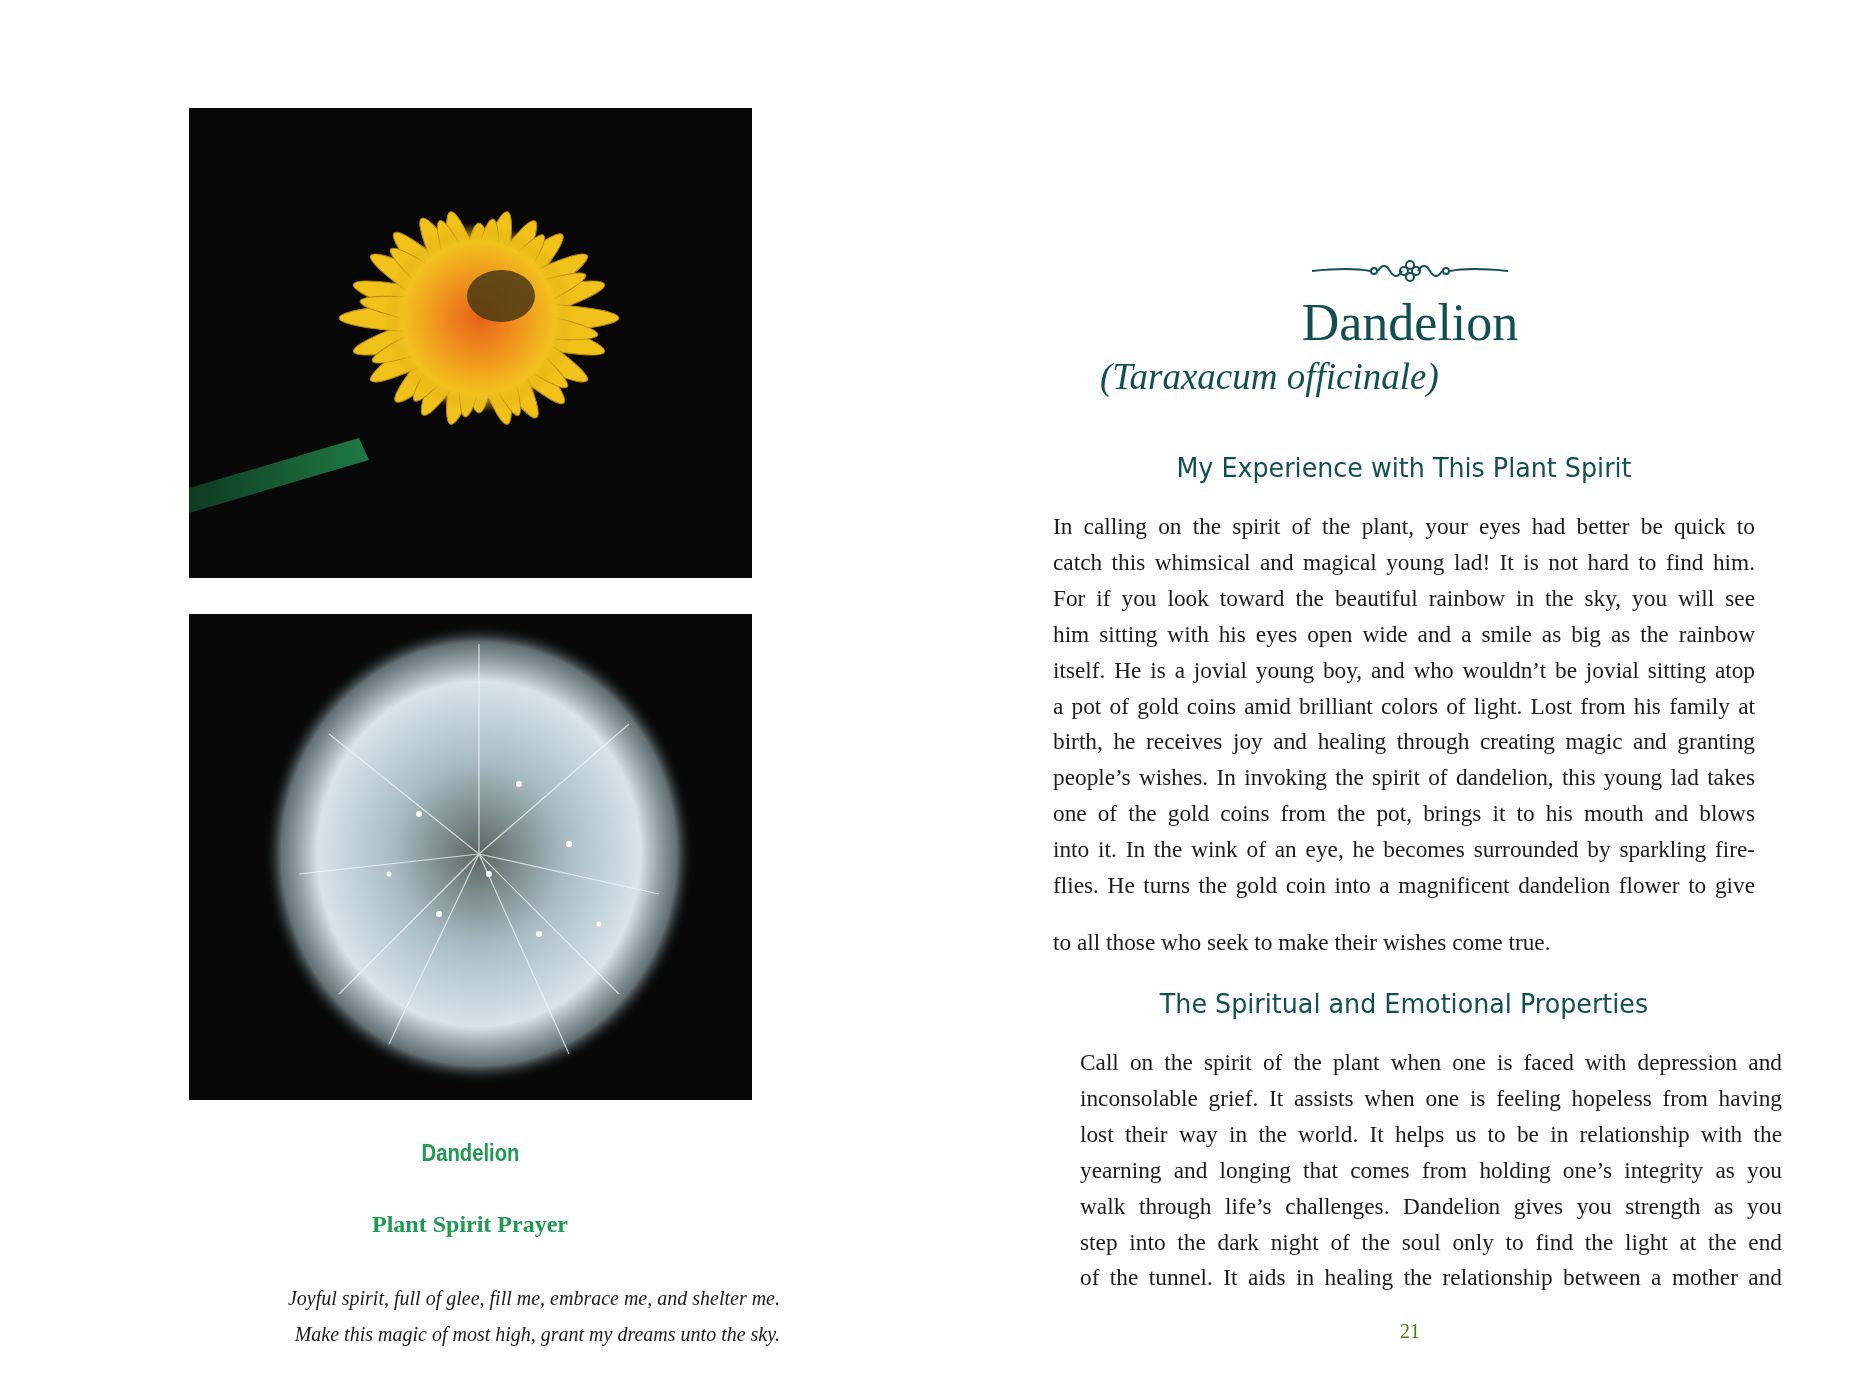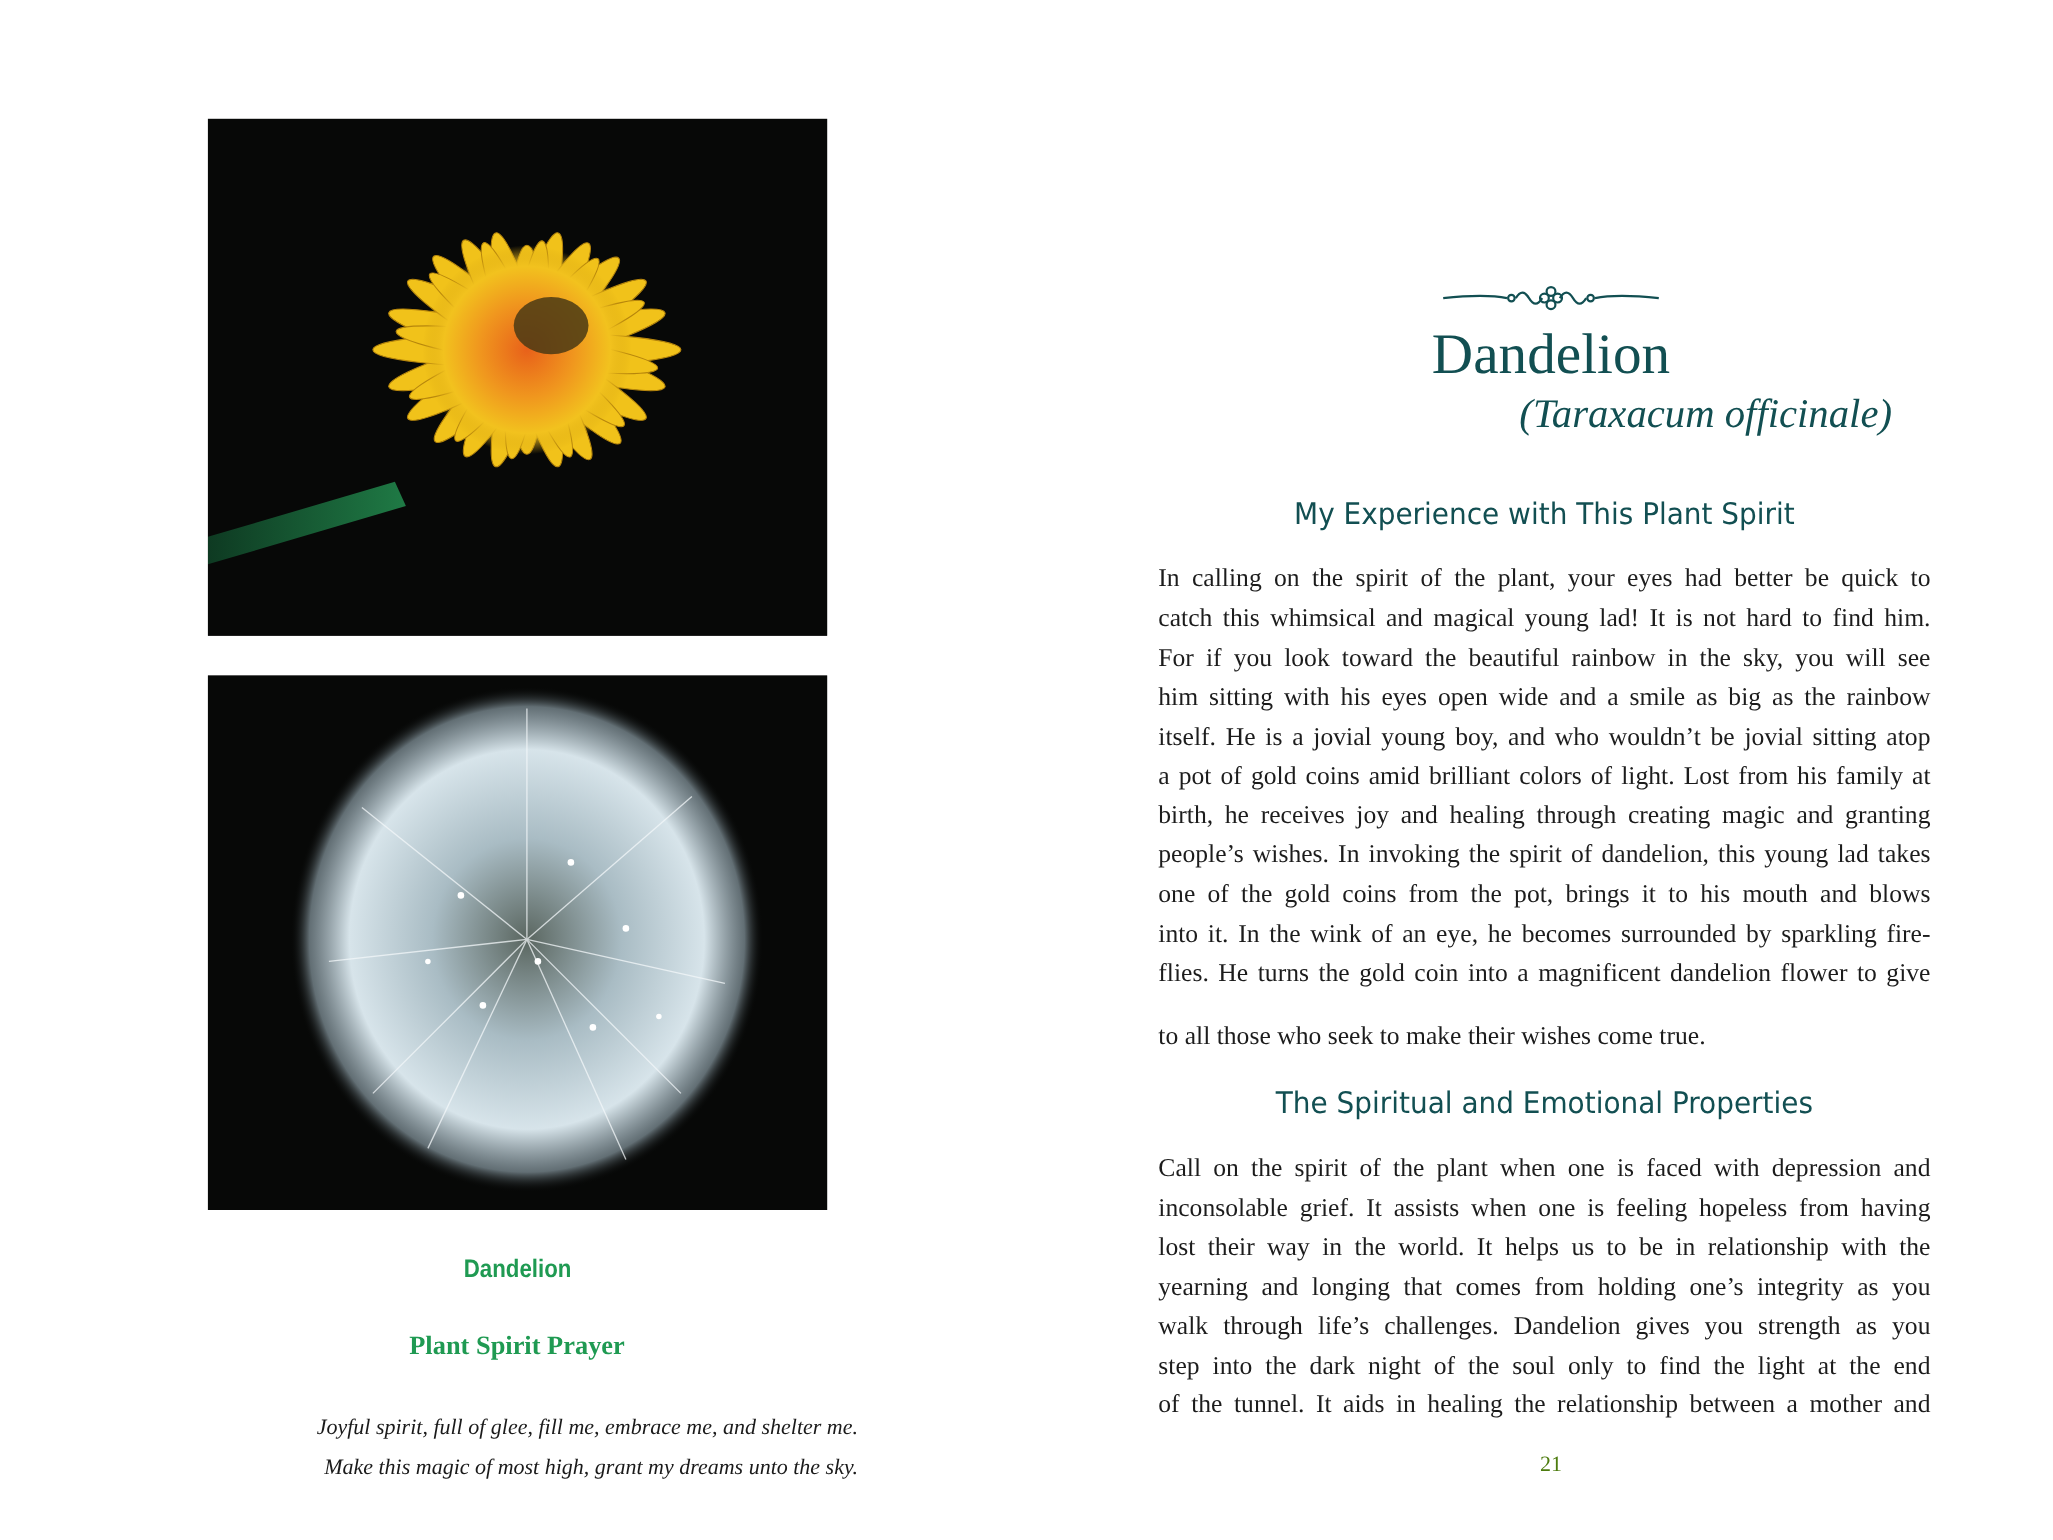--- a/index.html
+++ b/index.html
@@ -36,41 +36,41 @@
 
     
     .ornament { position: absolute; left: 1310px; top: 252px; width: 200px; height: 36px; }
     .title {
       position: absolute; left: 1100px; width: 620px; top: 293px;
       text-align: center; color: #124f52;
       font-family: "Liberation Serif", serif; font-size: 52px; line-height: 60px;
     }
     .subtitle {
       position: absolute; left: 1100px; width: 620px; top: 355px;
-      text-align: right; color: #124f52;
+      text-align: left; color: #124f52;
       font-family: "Liberation Serif", serif; font-style: italic; font-size: 37px; line-height: 44px;
     }
     .section-heading {
       position: absolute; left: 1053px; width: 702px;
       text-align: center; color: #124f52;
       font-family: "DejaVu Sans", sans-serif; font-size: 27px; line-height: 34px;
       transform: scaleX(0.94);
     }
     .section-heading.h1 { top: 451px; }
     .section-heading.h2 { top: 987px; }
 
     .body-text {
       position: absolute; left: 1053px; width: 702px;
       color: #1c1c1c; font-family: "Liberation Serif", serif; font-size: 23.3px;
       line-height: 35.9px; text-align: justify;
     }
     .body-text .line { display: block; text-align: justify; text-align-last: justify; white-space: nowrap; }
     .body-text .line.last { text-align-last: left; margin-top: 21px; }
     .body-text.p1 { top: 509px; }
-    .body-text.p2 { top: 1045px; }
+    .body-text.p2 { top: 1045px; margin-left: 27px; }
 
     .page-number {
       position: absolute; left: 1360px; width: 100px; top: 1320px;
       text-align: center; color: #4d7c0f;
       font-family: "Liberation Serif", serif; font-size: 20px;
     }
   </style>
 </head>
 <body>
 

